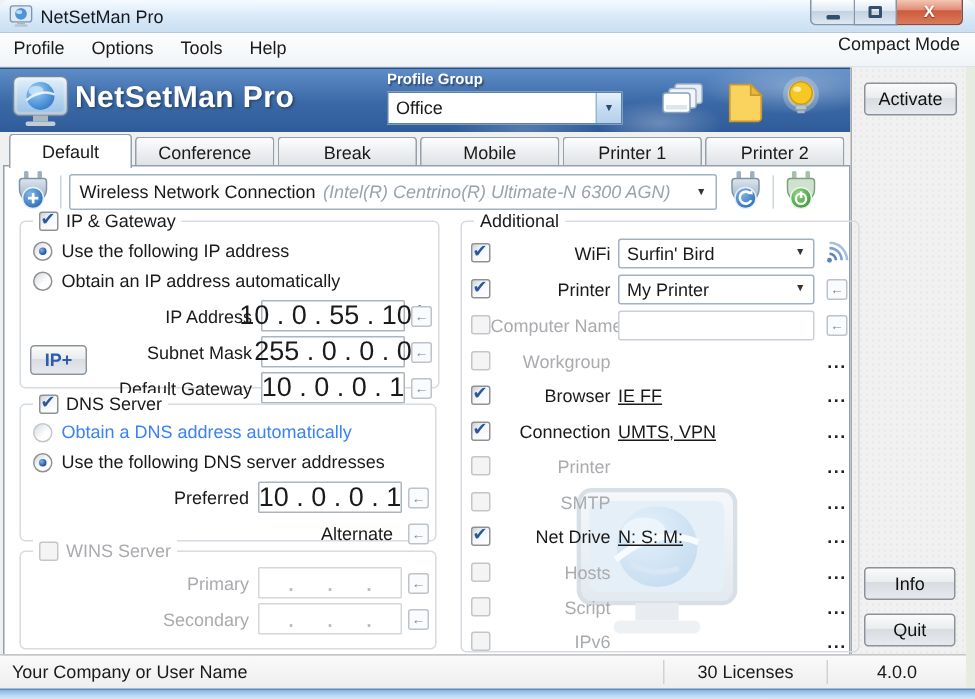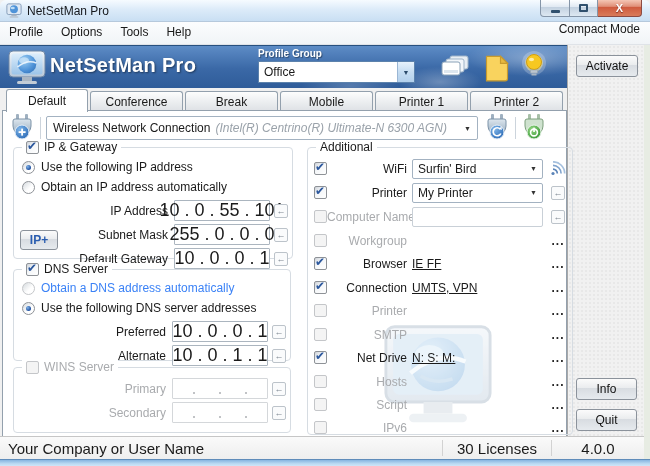--- a/index.html
+++ b/index.html
@@ -190,21 +190,21 @@
   .faint { color:#c0c2c5; word-spacing:16px; }
 
   
   #watermark { position:absolute; left:380px; top:210px; opacity:.55; z-index:0; pointer-events:none; }
   .gbox, #adapter-row { z-index:1; }
 
   
   #statusbar {
     position:absolute; left:0; top:436px; width:644px; height:23px;
     background:linear-gradient(#fafafa,#eeeeee); border-top:1px solid #c6c6c6;
-    display:flex; align-items:center; font-size:15px;
+    display:flex; align-items:center; font-size:12px;
   }
   #statusbar .cell { padding:0 8px; height:100%; display:flex; align-items:center; }
   #statusbar .sep { width:1px; height:16px; background:#d2d2d2; }
   .cell.company { flex:1; }
   .cell.licenses { width:108px; justify-content:center; }
   .cell.version { width:92px; justify-content:center; }
 </style>
 </head>
 <body>
 
@@ -445,21 +445,20 @@
         <span class="rb on"></span>
         <span>Use the following DNS server addresses</span>
       </div>
       <div class="frow">
         <span class="flabel">Preferred</span>
         <span class="ipfield">10 . 0 . 0 . 1</span>
         <span class="apply">←</span>
       </div>
       <div class="frow">
         <span class="flabel">Alternate</span>
-        <span class="ipfield">10 . 0 . 1 . 1</span>
         <span class="apply">←</span>
       </div>
     </div>
   </div>
 
   <div class="gbox" style="left:10px; top:256px; width:278px; height:66px;">
     <div class="legend dis">
       <span class="cb dis"></span>
       <span>WINS Server</span>
     </div>

